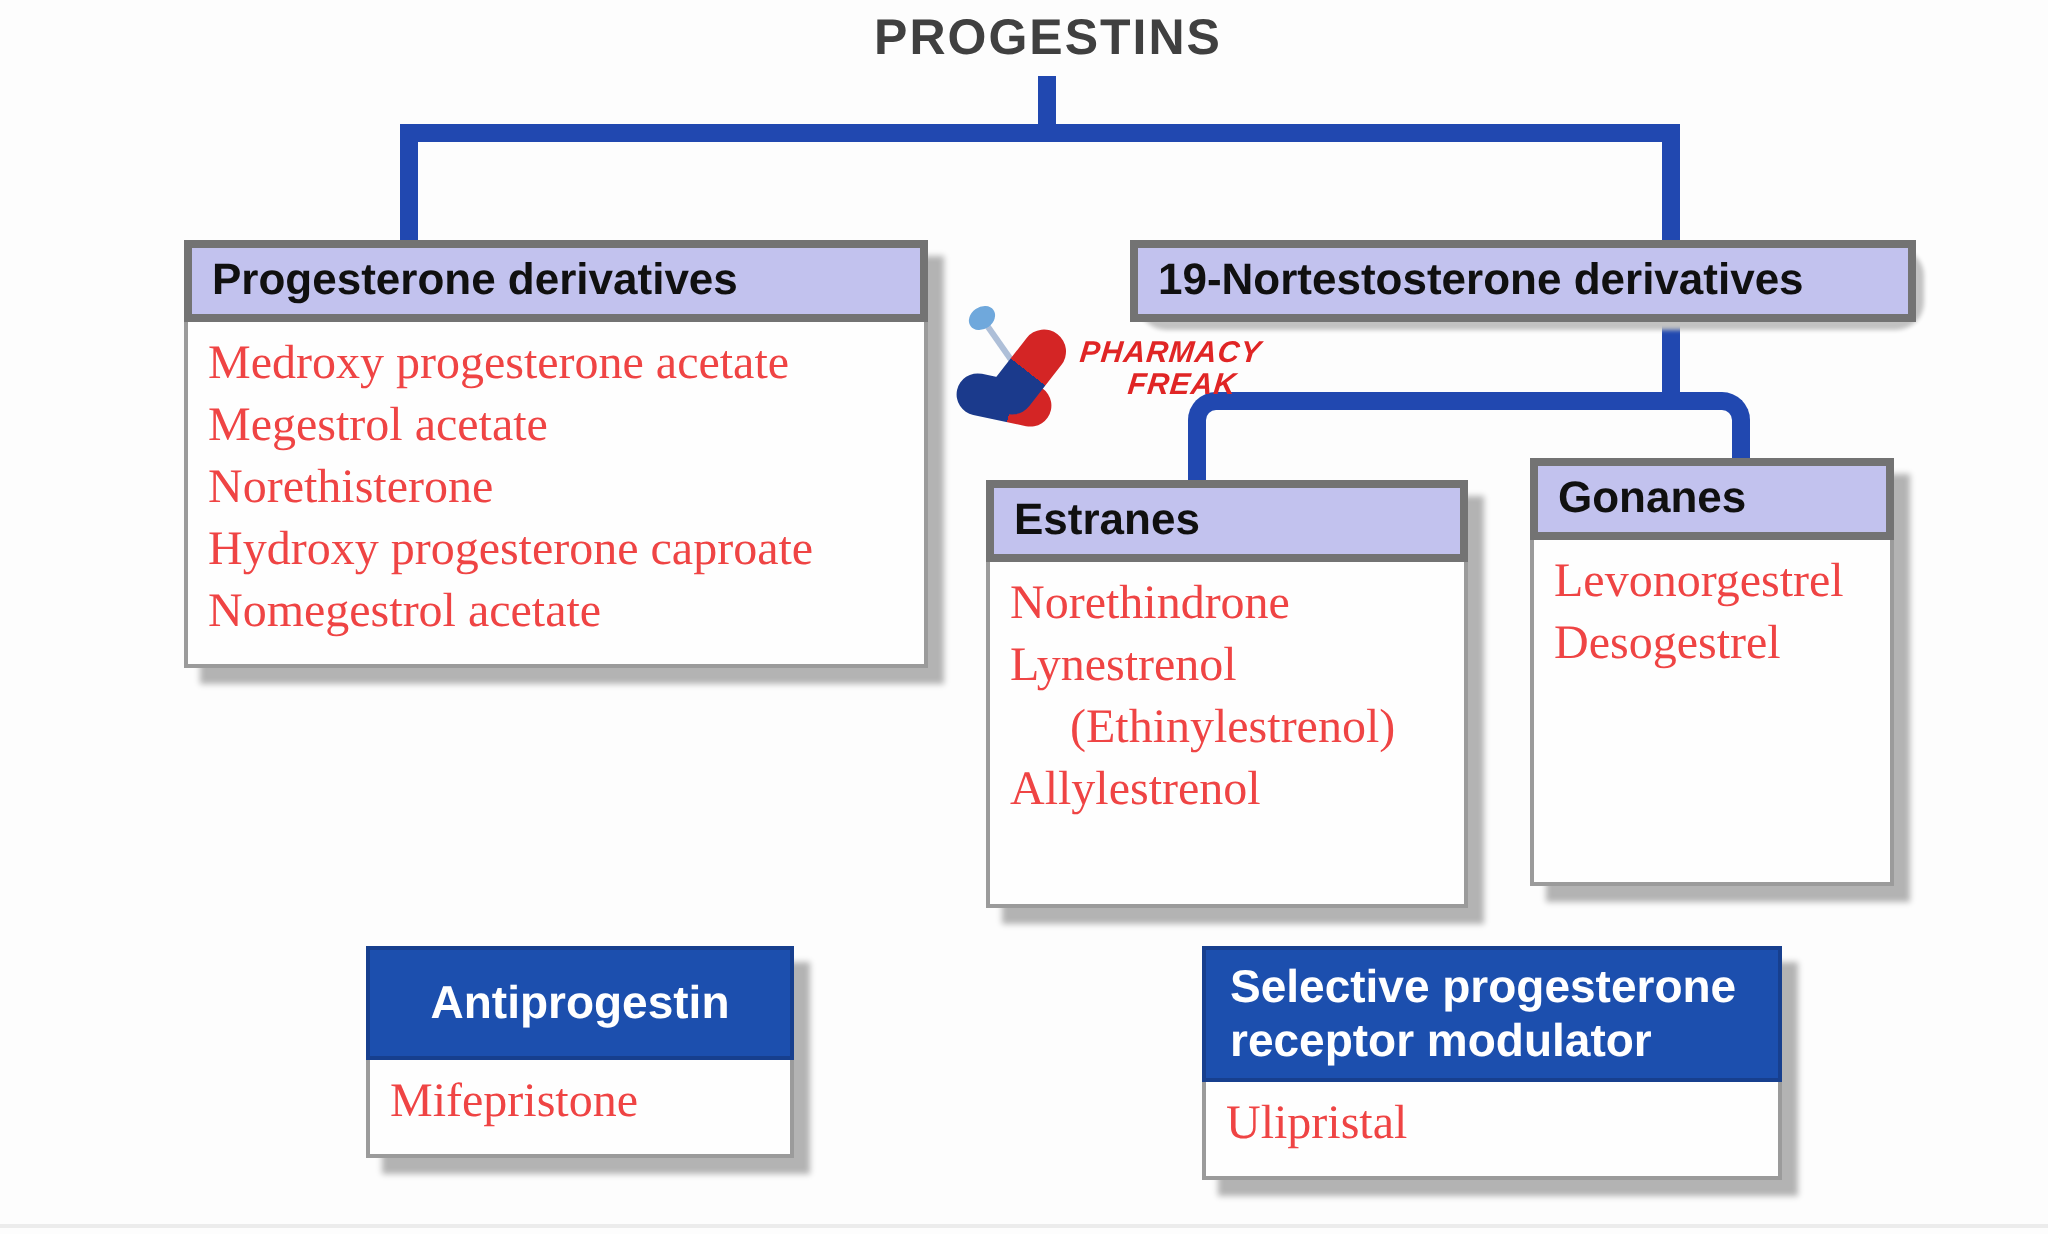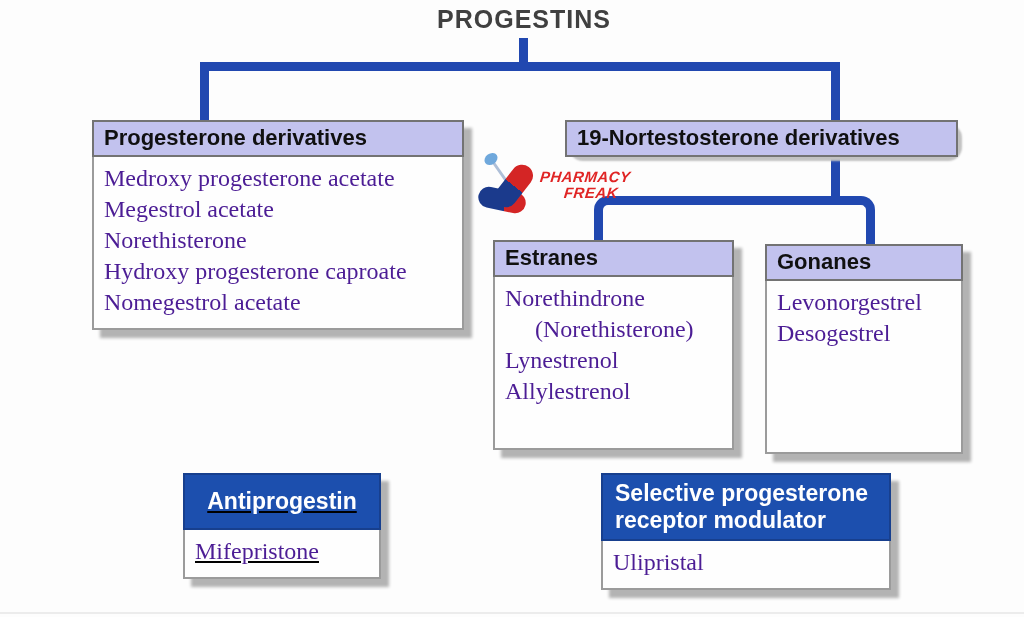--- a/index.html
+++ b/index.html
@@ -10,35 +10,35 @@
   .tline{position:absolute;background:#2148b0;}
   #stub1{left:519px;top:38px;width:9px;height:28px;}
   #hmain{left:200px;top:62px;width:640px;height:9px;}
   #dropL{left:200px;top:62px;width:9px;height:60px;}
   #dropR{left:831px;top:62px;width:9px;height:60px;}
   #stub2{left:831px;top:150px;width:9px;height:52px;}
   #bracket{position:absolute;left:594px;top:196px;width:281px;height:48px;box-sizing:border-box;
            border:9px solid #2148b0;border-bottom:none;border-radius:14px 14px 0 0;background:transparent;}
   .box{position:absolute;box-shadow:8px 8px 3px #b3b3b3;}
   .box-flat{position:absolute;box-shadow:4px 4px 2px #c2c2c2;}
-  .lav-header{background:#c2c2ee;border:2px solid #737373;font-weight:bold;font-size:22px;
+  .lav-header{background:#c2c2ee;border:4px solid #737373;font-weight:bold;font-size:22px;
               color:#101010;padding:3px 10px 4px;}
   .box-body{background:#fefefe;border:2px solid #9b9b9b;border-top:none;
-            font-family:"Liberation Serif","DejaVu Serif",serif;font-size:24px;color:#4c1d95;
+            font-family:"Liberation Serif","DejaVu Serif",serif;font-size:24px;color:#ef4444;
             padding:6px 10px 10px;line-height:31px;}
   .indent{padding-left:30px;}
   #box-prog{left:92px;top:120px;width:372px;}
   #box-nor{left:565px;top:120px;width:393px;box-sizing:border-box;border-radius:14px;}
   #box-estranes{left:493px;top:240px;width:241px;}
   #box-estranes .box-body{min-height:155px;}
-  #box-gonanes{left:765px;top:244px;width:198px;}
+  #box-gonanes{left:765px;top:229px;width:182px;}
   #box-gonanes .box-body{min-height:155px;}
   .blue-header{background:#1c4fae;border:2px solid #173f8e;color:#ffffff;font-weight:bold;
                font-size:23px;line-height:27px;}
-  #box-anti{left:183px;top:473px;width:198px;text-decoration:underline;}
+  #box-anti{left:183px;top:473px;width:214px;}
   #box-anti .blue-header{padding:13px 12px;text-align:center;}
   #box-sprm{left:601px;top:473px;width:290px;}
   #box-sprm .blue-header{padding:5px 12px;text-align:left;}
   .logo{position:absolute;left:476px;top:148px;width:158px;height:70px;}
   .logo-text{position:absolute;font-weight:bold;font-style:italic;color:#e02525;
              font-size:15px;letter-spacing:0.5px;transform:skewX(-6deg);white-space:nowrap;}
   #logo-t1{left:64px;top:20px;}
   #logo-t2{left:88px;top:36px;}
   #bottomline{position:absolute;left:0;top:612px;width:1024px;height:2px;background:#ececec;}
 </style>
@@ -68,22 +68,22 @@
   </div>
 
   <div class="box-flat" id="box-nor">
     <div class="lav-header">19-Nortestosterone derivatives</div>
   </div>
 
   <div class="box" id="box-estranes">
     <div class="lav-header">Estranes</div>
     <div class="box-body">
       <div>Norethindrone</div>
-      <div class="indent">(Norethisterone)</div>
       <div>Lynestrenol</div>
+      <div class="indent">(Ethinylestrenol)</div>
       <div>Allylestrenol</div>
     </div>
   </div>
 
   <div class="box" id="box-gonanes">
     <div class="lav-header">Gonanes</div>
     <div class="box-body">
       <div>Levonorgestrel</div>
       <div>Desogestrel</div>
     </div>

